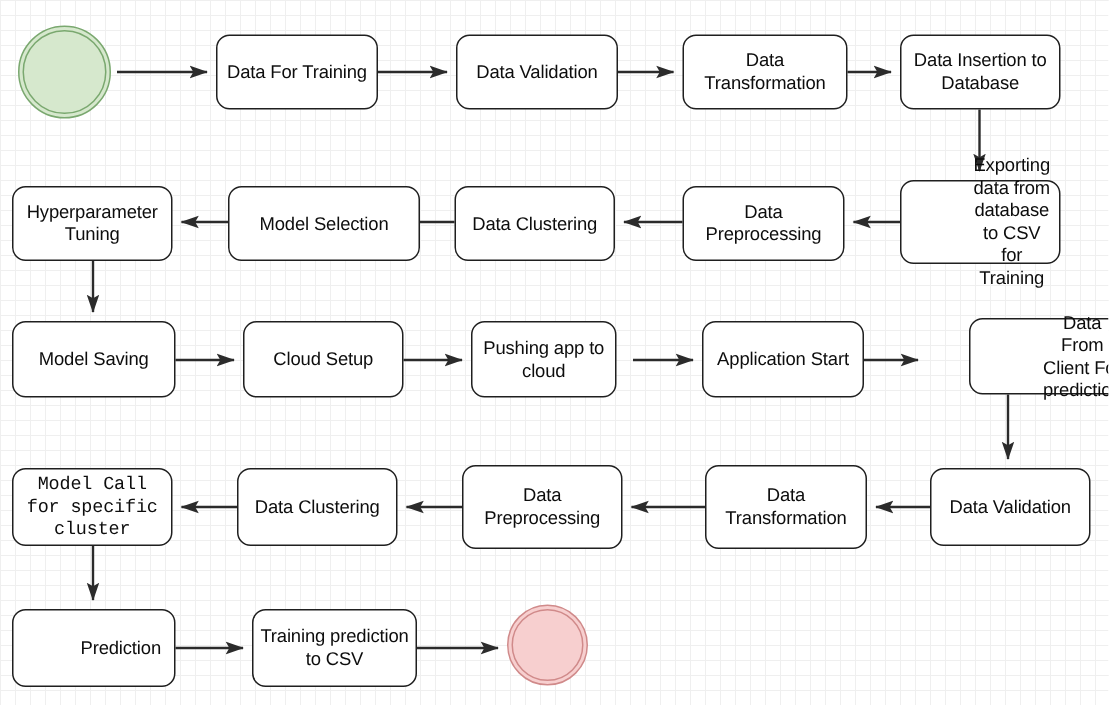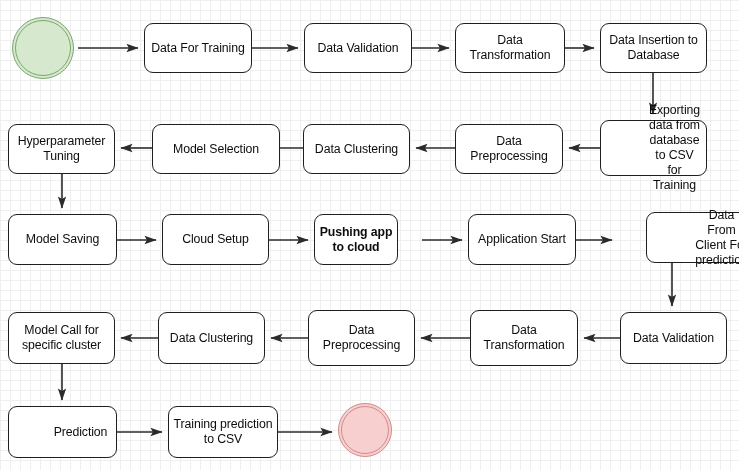--- a/index.html
+++ b/index.html
@@ -151,42 +151,42 @@
       </div>
       <div class="node" style="left: 8px; top: 124px; width: 107px; height: 50px;">
         <span>Hyperparameter Tuning</span>
       </div>
       <div class="node" style="left: 8px; top: 214px; width: 109px; height: 51px;">
         <span>Model Saving</span>
       </div>
       <div class="node" style="left: 162px; top: 214px; width: 107px; height: 51px;">
         <span>Cloud Setup</span>
       </div>
-      <div class="node" style="left: 314px; top: 214px; width: 84px; height: 51px; font-weight: bold;">
+      <div class="node" style="left: 314px; top: 214px; width: 97px; height: 51px;">
         <span>Pushing app to cloud</span>
       </div>
       <div class="node" style="left: 468px; top: 214px; width: 108px; height: 51px;">
         <span>Application Start</span>
       </div>
       <div class="node" style="left: 646px; top: 212px; width: 107px; height: 51px; padding-left: 48px;">
         <span>Data From Client For prediction</span>
       </div>
       <div class="node" style="left: 620px; top: 312px; width: 107px; height: 52px;">
         <span>Data Validation</span>
       </div>
       <div class="node" style="left: 470px; top: 310px; width: 108px; height: 56px;">
         <span>Data Transformation</span>
       </div>
       <div class="node" style="left: 308px; top: 310px; width: 107px; height: 56px;">
         <span>Data Preprocessing</span>
       </div>
       <div class="node" style="left: 158px; top: 312px; width: 107px; height: 52px;">
         <span>Data Clustering</span>
       </div>
-      <div class="node" style="left: 8px; top: 312px; width: 107px; height: 52px;">
+      <div class="node" style="left: 8px; top: 312px; width: 107px; height: 52px; font-family: Liberation Mono, monospace;">
         <span>Model Call for specific cluster</span>
       </div>
       <div class="node" style="left: 8px; top: 406px; width: 109px; height: 52px; padding-left: 40px;">
         <span>Prediction</span>
       </div>
       <div class="node" style="left: 168px; top: 406px; width: 110px; height: 52px;">
         <span>Training prediction to CSV</span>
       </div>
     </div>
 

